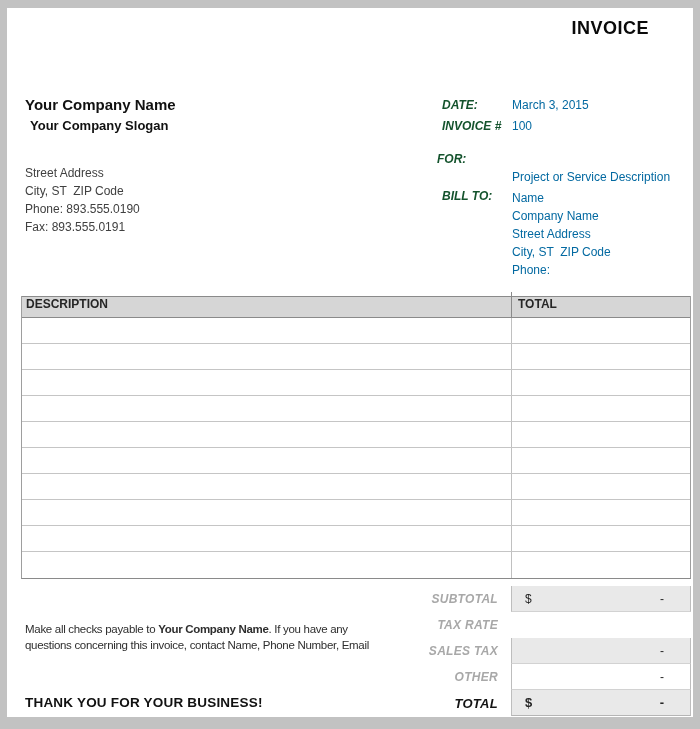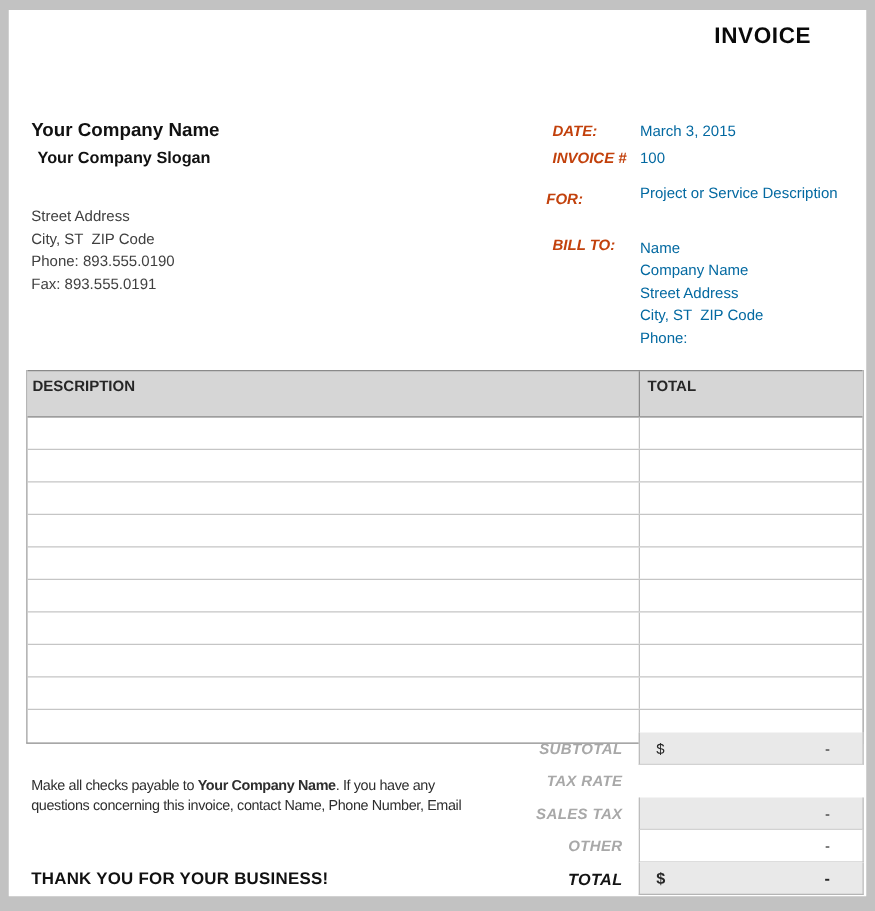--- a/index.html
+++ b/index.html
@@ -20,44 +20,45 @@
   
   .invoice-title{
     top:10px;right:44px;
     font-size:18px;font-weight:bold;color:#0a0a0a;letter-spacing:.5px;
   }
   .company-name{left:18px;top:88px;font-size:15px;font-weight:bold;color:#111;}
   .company-slogan{left:23px;top:110px;font-size:13px;font-weight:bold;color:#111;}
   .company-address{left:18px;top:156px;font-size:12px;color:#404040;line-height:18px;white-space:pre;}
 
   .meta-label{
-    font-size:12px;font-weight:bold;font-style:italic;color:#c2410c;text-align:center;
+    font-size:12px;font-weight:bold;font-style:italic;color:#14532d;text-align:center;
   }
   .meta-value{font-size:12px;color:#0369a1;white-space:pre;}
   .lbl-date{left:435px;top:90px;}
   .val-date{left:505px;top:90px;}
   .lbl-invnum{left:435px;top:111px;}
   .val-invnum{left:505px;top:111px;}
   .lbl-for{left:430px;top:144px;}
-  .val-for{left:505px;top:139px;width:181px;overflow:hidden;white-space:nowrap;}
+  .val-for{left:505px;top:162px;width:181px;overflow:hidden;white-space:nowrap;}
   .lbl-billto{left:435px;top:181px;}
   .val-billto{left:505px;top:181px;line-height:18px;}
 
   
   .items-table{
     left:14px;top:288px;width:670px;
     box-sizing:border-box;
     border-left:1px solid #9e9e9e;border-right:1px solid #9e9e9e;
     border-bottom:1px solid #8a8a8a;
   }
   .thead{
-    display:flex;height:38px;line-height:25px;
+    display:flex;height:22px;line-height:25px;
     background:#d6d6d6;
     border-top:1px solid #8a8a8a;border-bottom:1px solid #8a8a8a;
     box-sizing:border-box;
+    align-items:flex-end;
   }
   .th-desc{
     width:489px;padding-left:4px;box-sizing:border-box;
     font-size:12px;font-weight:bold;color:#262626;
   }
   .th-amt{
     flex:1;padding-left:6px;box-sizing:border-box;
     border-left:1px solid #8a8a8a;
     font-size:12px;font-weight:bold;color:#262626;
   }

